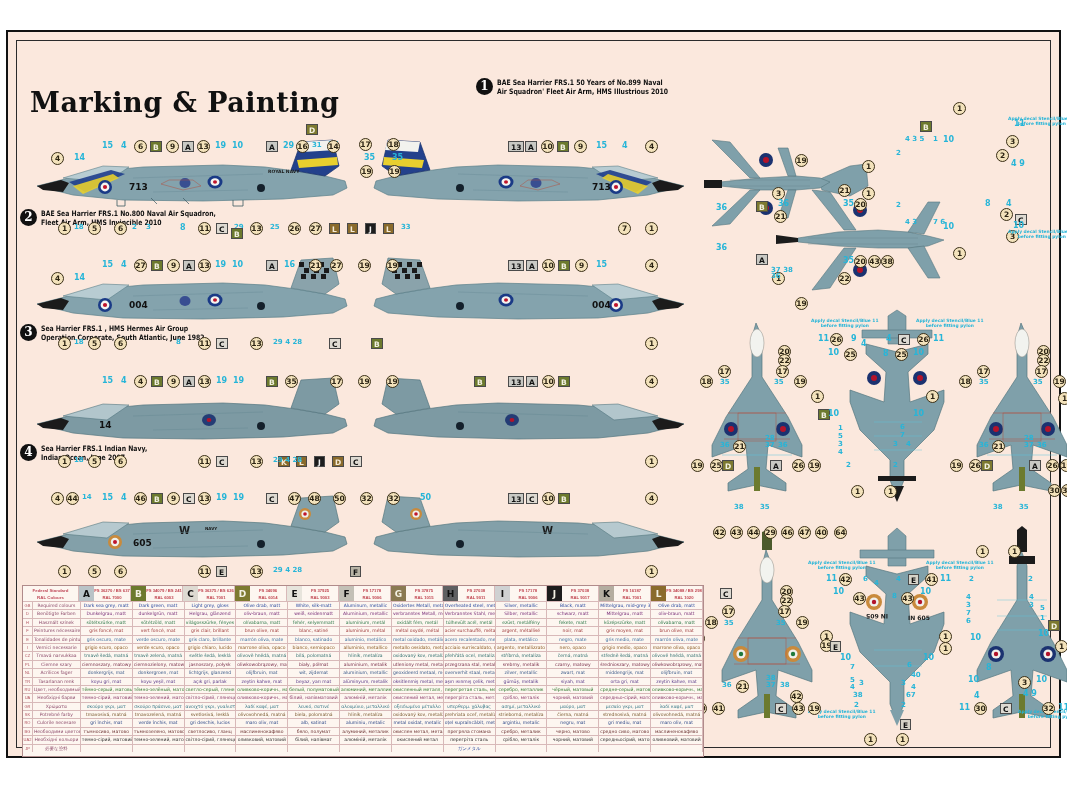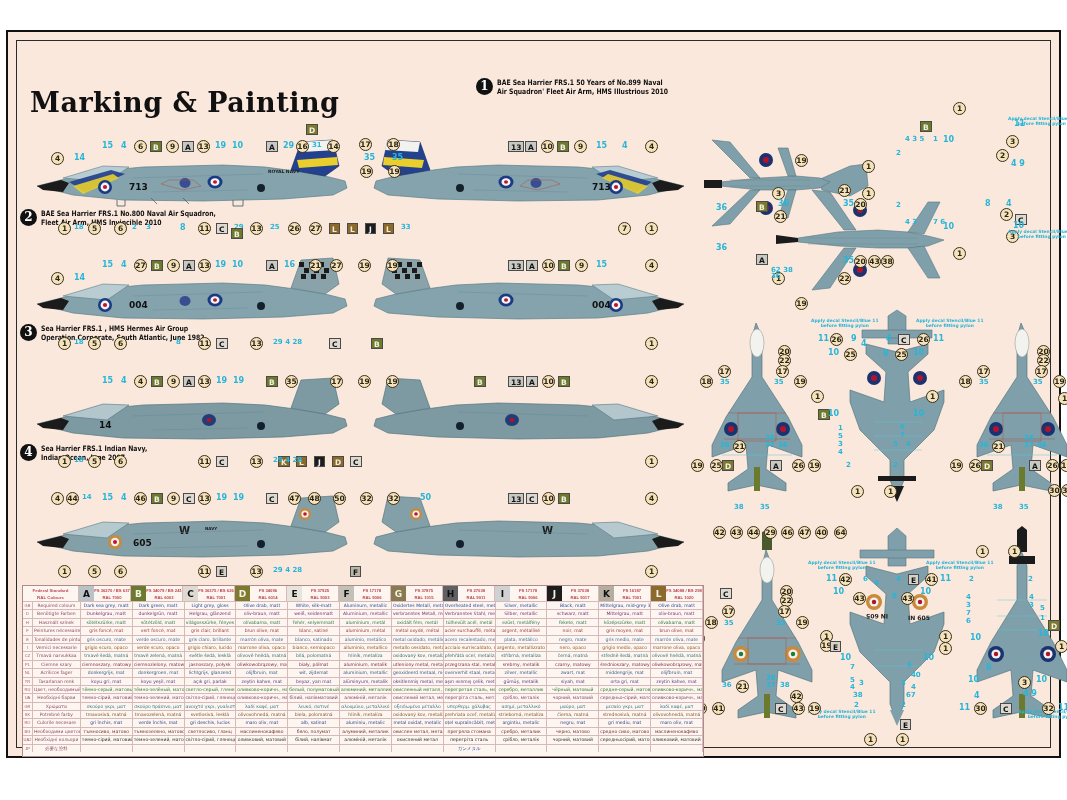--- a/index.html
+++ b/index.html
@@ -678,21 +678,21 @@
     <div class="cal num" style="left:998px; top:168px;">4</div>
     <div class="cal num sm" style="left:888px; top:170px;">2</div>
     <div class="cal num sm" style="left:897px; top:187px;">4 3</div>
     <div class="cal num sm" style="left:925px; top:187px;">7 6</div>
     <div class="cal num" style="left:935px; top:191px;">10</div>
     <div class="cal num" style="left:1005px; top:190px;">10</div>
     <div class="cal circ" style="left:998px; top:198px;">3</div>
     <div class="cal sq gA" style="left:748px; top:222px;">A</div>
     <div class="cal circ" style="left:764px; top:240px;">1</div>
     <div class="cal circ" style="left:830px; top:240px;">22</div>
-    <div class="cal num sm" style="left:763px; top:235px;">62 38</div>
+    <div class="cal num sm" style="left:763px; top:235px;">37 38</div>
     <div class="cal num sm" style="left:763px; top:241px;">36</div>
     <div class="cal num" style="left:835px; top:225px;">35</div>
     <div class="cal circ" style="left:846px; top:223px;">20</div>
     <div class="cal circ" style="left:860px; top:223px;">43</div>
     <div class="cal circ" style="left:873px; top:223px;">38</div>
     <div class="cal circ" style="left:787px; top:265px;">19</div>
     <div class="cal circ" style="left:945px; top:215px;">1</div>
     <div class="cal note" style="left:0;top:0;"></div>
     <div class="note" style="left:1000px; top:84px;">
       <span>Apply decal Stencil/Blue 11</span><br><span>before fitting pylon</span>

